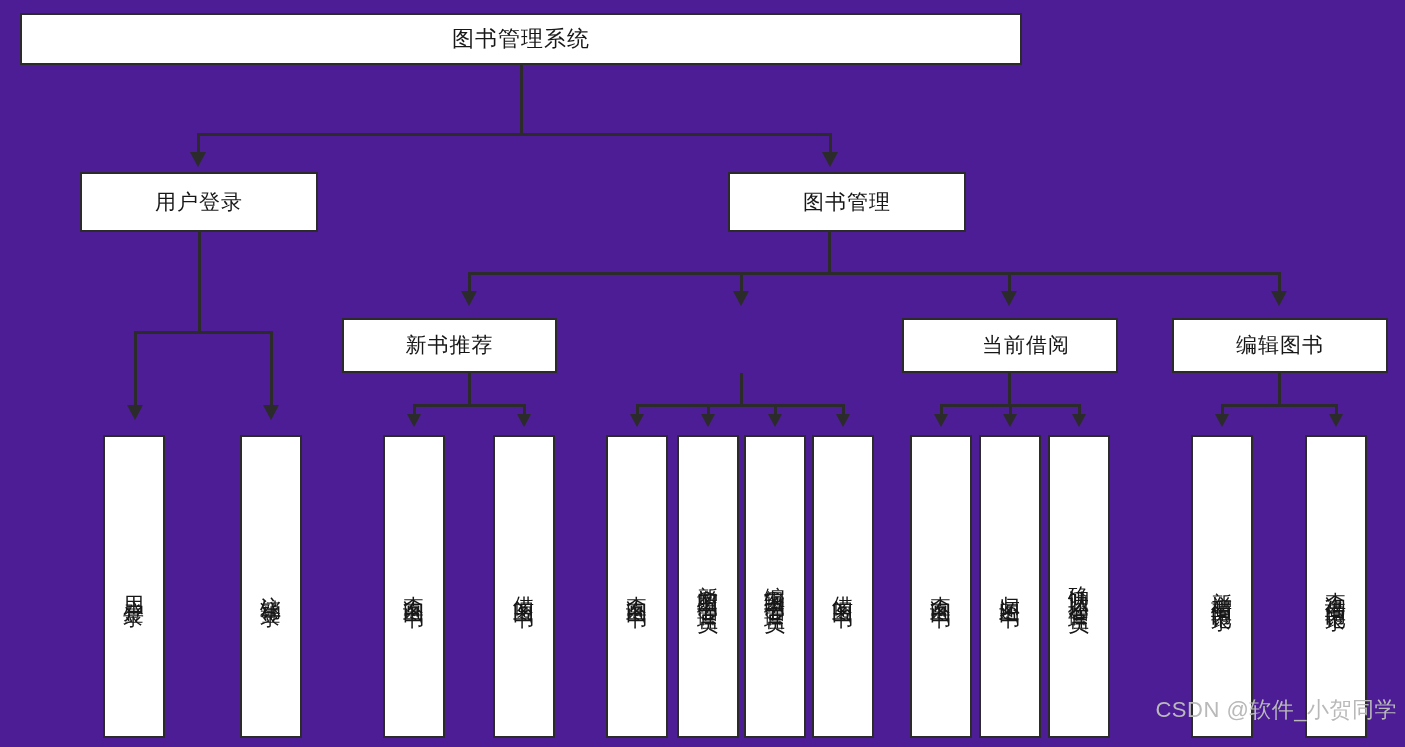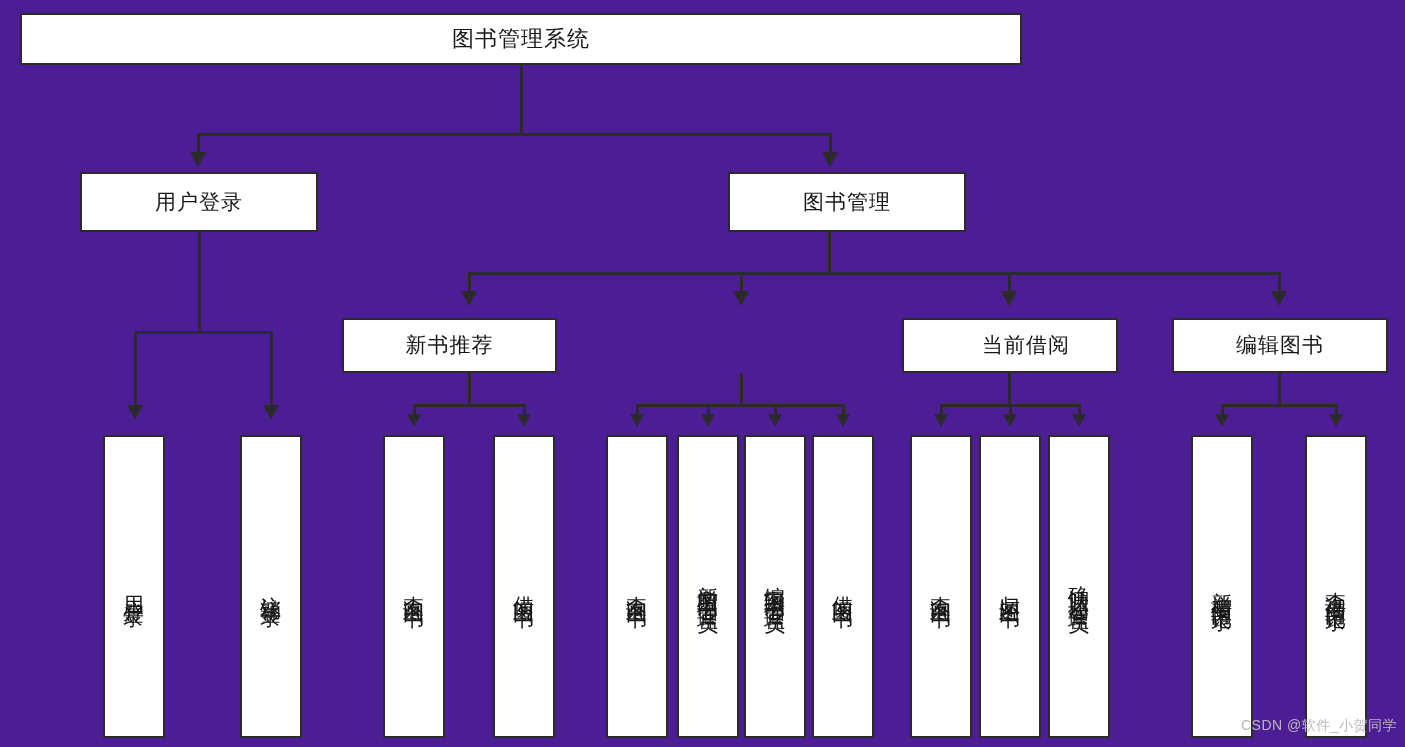--- a/index.html
+++ b/index.html
@@ -71,22 +71,22 @@
   .arrow.sm{
     border-left-width:7px;
     border-right-width:7px;
     border-top-width:13px;
   }
 
   
   #watermark{
     position:absolute;
     right:8px;
-    bottom:12px;
-    font-size:14px;
+    bottom:22px;
+    font-size:22px;
     color:#b9b9b9;
     white-space:nowrap;
     letter-spacing:0.5px;
     pointer-events:none;
   }
 </style>
 </head>
 <body>
 
 <div id="canvas">

